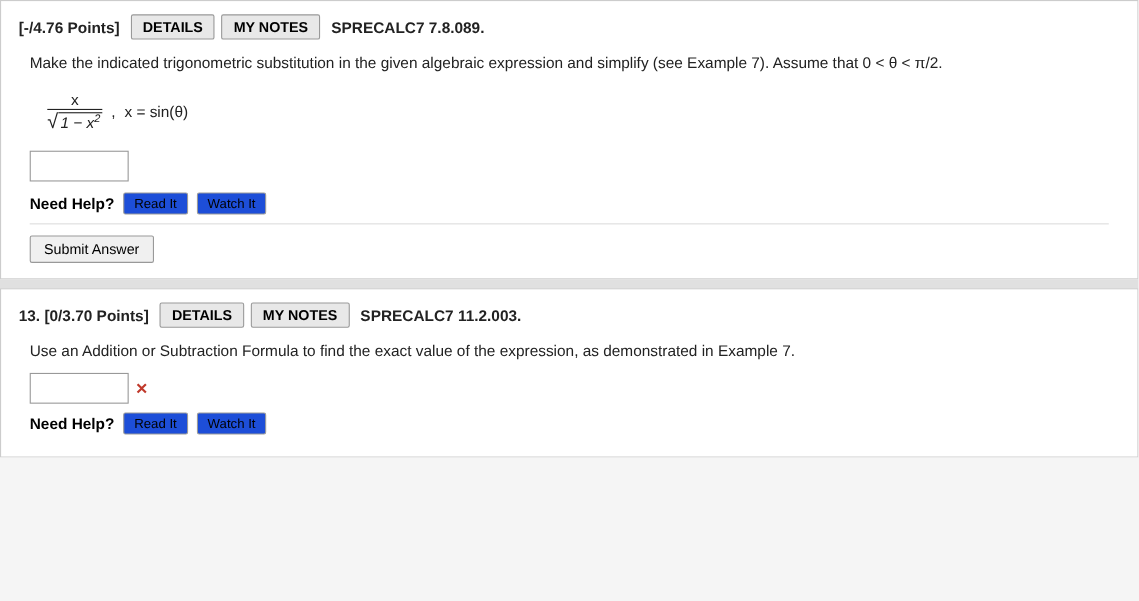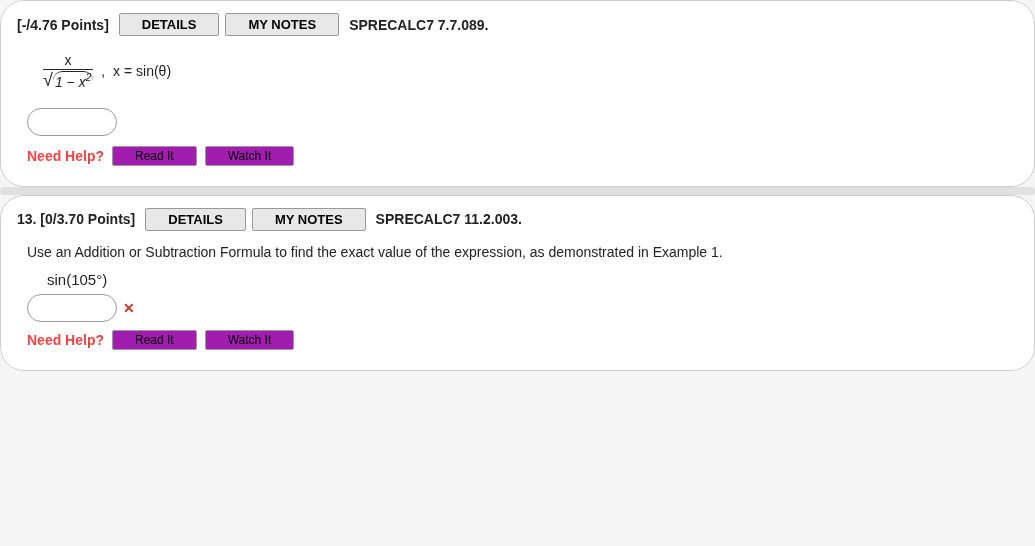--- a/index.html
+++ b/index.html
@@ -1,15 +1,15 @@
 <!DOCTYPE html>
 <html><head>
   <meta charset="utf-8">
   <style>
-    * { box-sizing: border-box; margin: 0; padding: 0; border-radius: 24px; }
+    * { box-sizing: border-box; margin: 0; padding: 0; }
     body {
       font-family: Arial, sans-serif;
       font-size: 14px;
       background: #f5f5f5;
       color: #222;
       width: 1035px;
     }
 
     .problem-block {
       background: #fff;
@@ -27,21 +27,21 @@
 
     .header-label {
       font-weight: bold;
       font-size: 14px;
       margin-right: 4px;
     }
 
     .btn-details, .btn-my-notes {
       border: 1px solid #999;
       background: #e8e8e8;
-      padding: 3px 22px;
+      padding: 3px 10px;
       font-size: 13px;
       font-weight: bold;
       cursor: pointer;
       border-radius: 2px;
     }
 
     .problem-code {
       font-weight: bold;
       font-size: 14px;
       margin-left: 4px;
@@ -117,29 +117,29 @@
 
     .need-help-row {
       display: flex;
       align-items: center;
       gap: 8px;
       margin-top: 6px;
       margin-bottom: 6px;
     }
 
     .need-help-label {
-      color: #ef4444;
+      color: #000000;
       font-weight: bold;
       font-size: 14px;
     }
 
     .btn-read-it, .btn-watch-it {
       border: 1px solid #999;
-      background: #a21caf;
-      padding: 2px 22px;
+      background: #1d4ed8;
+      padding: 2px 9px;
       font-size: 12px;
       cursor: pointer;
       border-radius: 2px;
     }
 
     .submit-row {
       margin-top: 8px;
       border-top: 1px solid #ddd;
       padding-top: 10px;
     }
@@ -181,24 +181,25 @@
     }
   </style>
 </head>
 <body>
 
 <div class="problem-block">
   <div class="problem-header">
     <span class="header-label">[-/4.76 Points]</span>
     <button class="btn-details">DETAILS</button>
     <button class="btn-my-notes">MY NOTES</button>
-    <span class="problem-code">SPRECALC7 7.7.089.</span>
+    <span class="problem-code">SPRECALC7 7.8.089.</span>
   </div>
 
   <div class="problem-content">
+    <div class="problem-text">Make the indicated trigonometric substitution in the given algebraic expression and simplify (see Example 7). Assume that  0 &lt; θ &lt; π/2.</div>
 
     <div class="math-inline">
       <span class="fraction">
         <span class="numerator">x</span>
         <span class="fraction-line"></span>
         <span class="denominator">
           <span class="sqrt-wrap">
             <span class="sqrt-symbol">√</span>
             <span class="sqrt-content">1 − x<sup>2</sup></span>
           </span>
@@ -209,37 +210,39 @@
     </div>
 
     <input type="text" class="answer-box" style="">
 
     <div class="need-help-row">
       <span class="need-help-label">Need Help?</span>
       <button class="btn-read-it">Read It</button>
       <button class="btn-watch-it">Watch It</button>
     </div>
 
+    <div class="submit-row">
+      <button class="btn-submit">Submit Answer</button>
+    </div>
   </div>
 </div>
 
 <div class="divider"></div>
 
 <div class="problem-block">
   <div class="problem-header">
     <span class="header-label">13. [0/3.70 Points]</span>
     <button class="btn-details">DETAILS</button>
     <button class="btn-my-notes">MY NOTES</button>
     <span class="problem-code">SPRECALC7 11.2.003.</span>
   </div>
 
   <div class="problem-content">
-    <div class="problem-text">Use an Addition or Subtraction Formula to find the exact value of the expression, as demonstrated in Example 1.</div>
-
-    <div class="sin-expression">sin(105°)</div>
+    <div class="problem-text">Use an Addition or Subtraction Formula to find the exact value of the expression, as demonstrated in Example 7.</div>
+
 
     <div class="answer-row-with-x">
       <input type="text" class="answer-box" style="margin: 0px;">
       <span class="x-mark">✕</span>
     </div>
 
     <div class="need-help-row">
       <span class="need-help-label">Need Help?</span>
       <button class="btn-read-it">Read It</button>
       <button class="btn-watch-it">Watch It</button>

